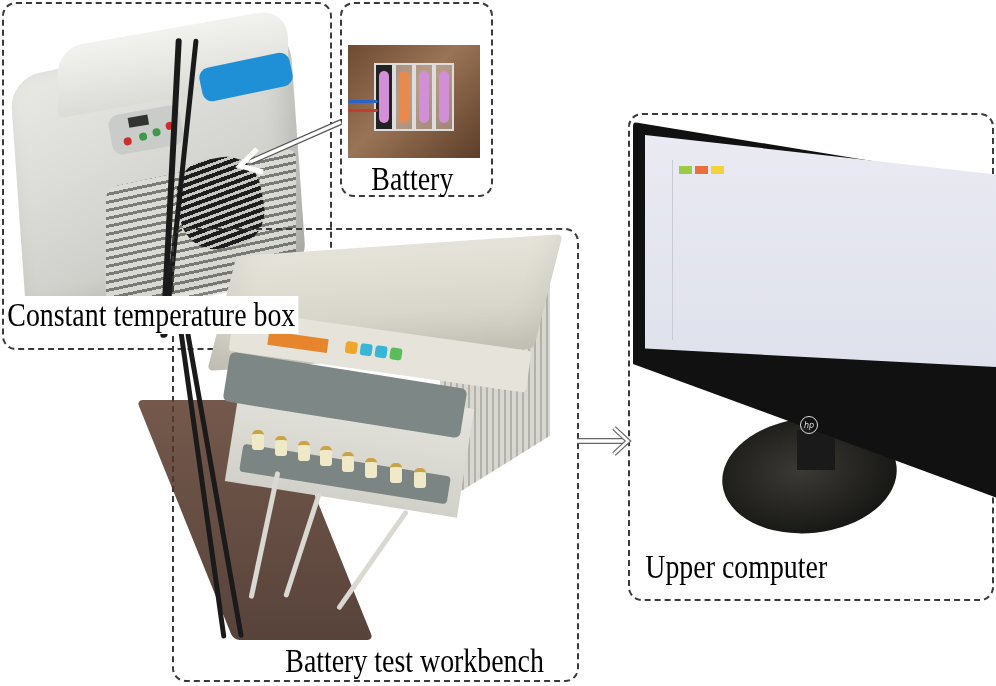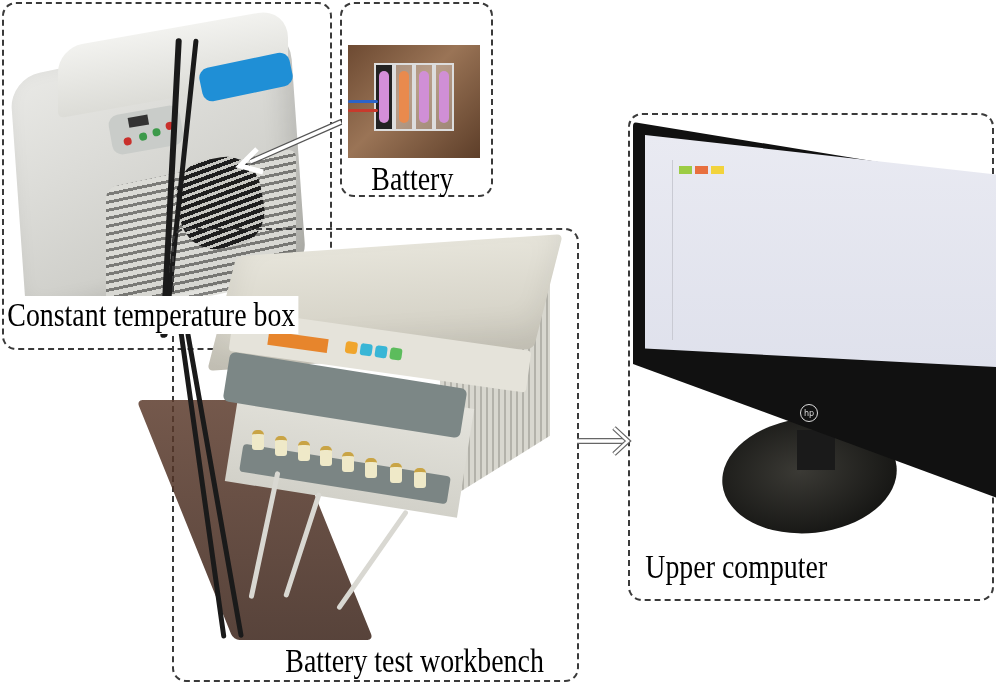--- a/index.html
+++ b/index.html
@@ -52,22 +52,22 @@
 
     
     .mon-frame { left: 633px; top: 122px; width: 370px; height: 378px; background:#111; border-radius: 4px;
                  clip-path: polygon(0 0, 100% 16%, 100% 100%, 0 64%); }
     .mon-screen { left: 645px; top: 135px; width: 351px; height: 232px; background: linear-gradient(180deg,#e9eaf2,#dfe1ec);
                   clip-path: polygon(0 0, 100% 17%, 100% 100%, 0 92%); }
     .mon-tab { position:absolute; top:166px; height:8px; width:13px; font-size:3px; font-family:"DejaVu Sans",sans-serif; text-align:center; line-height:8px; }
     .mon-stand-neck { left: 797px; top: 430px; width: 38px; height: 40px; background:#1a1a1a; }
     .mon-base { left: 722px; top: 418px; width: 175px; height: 115px; background: radial-gradient(ellipse at 45% 45%,#3b3a35,#161614 75%);
                 border-radius: 50%; transform: rotate(-6deg); }
-    .hp-logo { left: 800px; top: 404px; width: 16px; height: 16px; border-radius:50%; border:1.5px solid #ddd; color:#ddd;
-               font-size:8px; display:flex; align-items:center; justify-content:center; font-family:"DejaVu Sans",sans-serif; }
+    .hp-logo { left: 800px; top: 416px; width: 16px; height: 16px; border-radius:50%; border:1.5px solid #ddd; color:#ddd;
+               font-size:8px; font-style:italic; display:flex; align-items:center; justify-content:center; font-family:"DejaVu Sans",sans-serif; }
 
     
     svg.arrows { position:absolute; left:0; top:0; }
   </style>
 </head>
 <body>
 
 <div class="dashbox" style="left:2px; top:2px; width:330px; height:348px;"></div>
 
 <div class="abs cooler-body">

